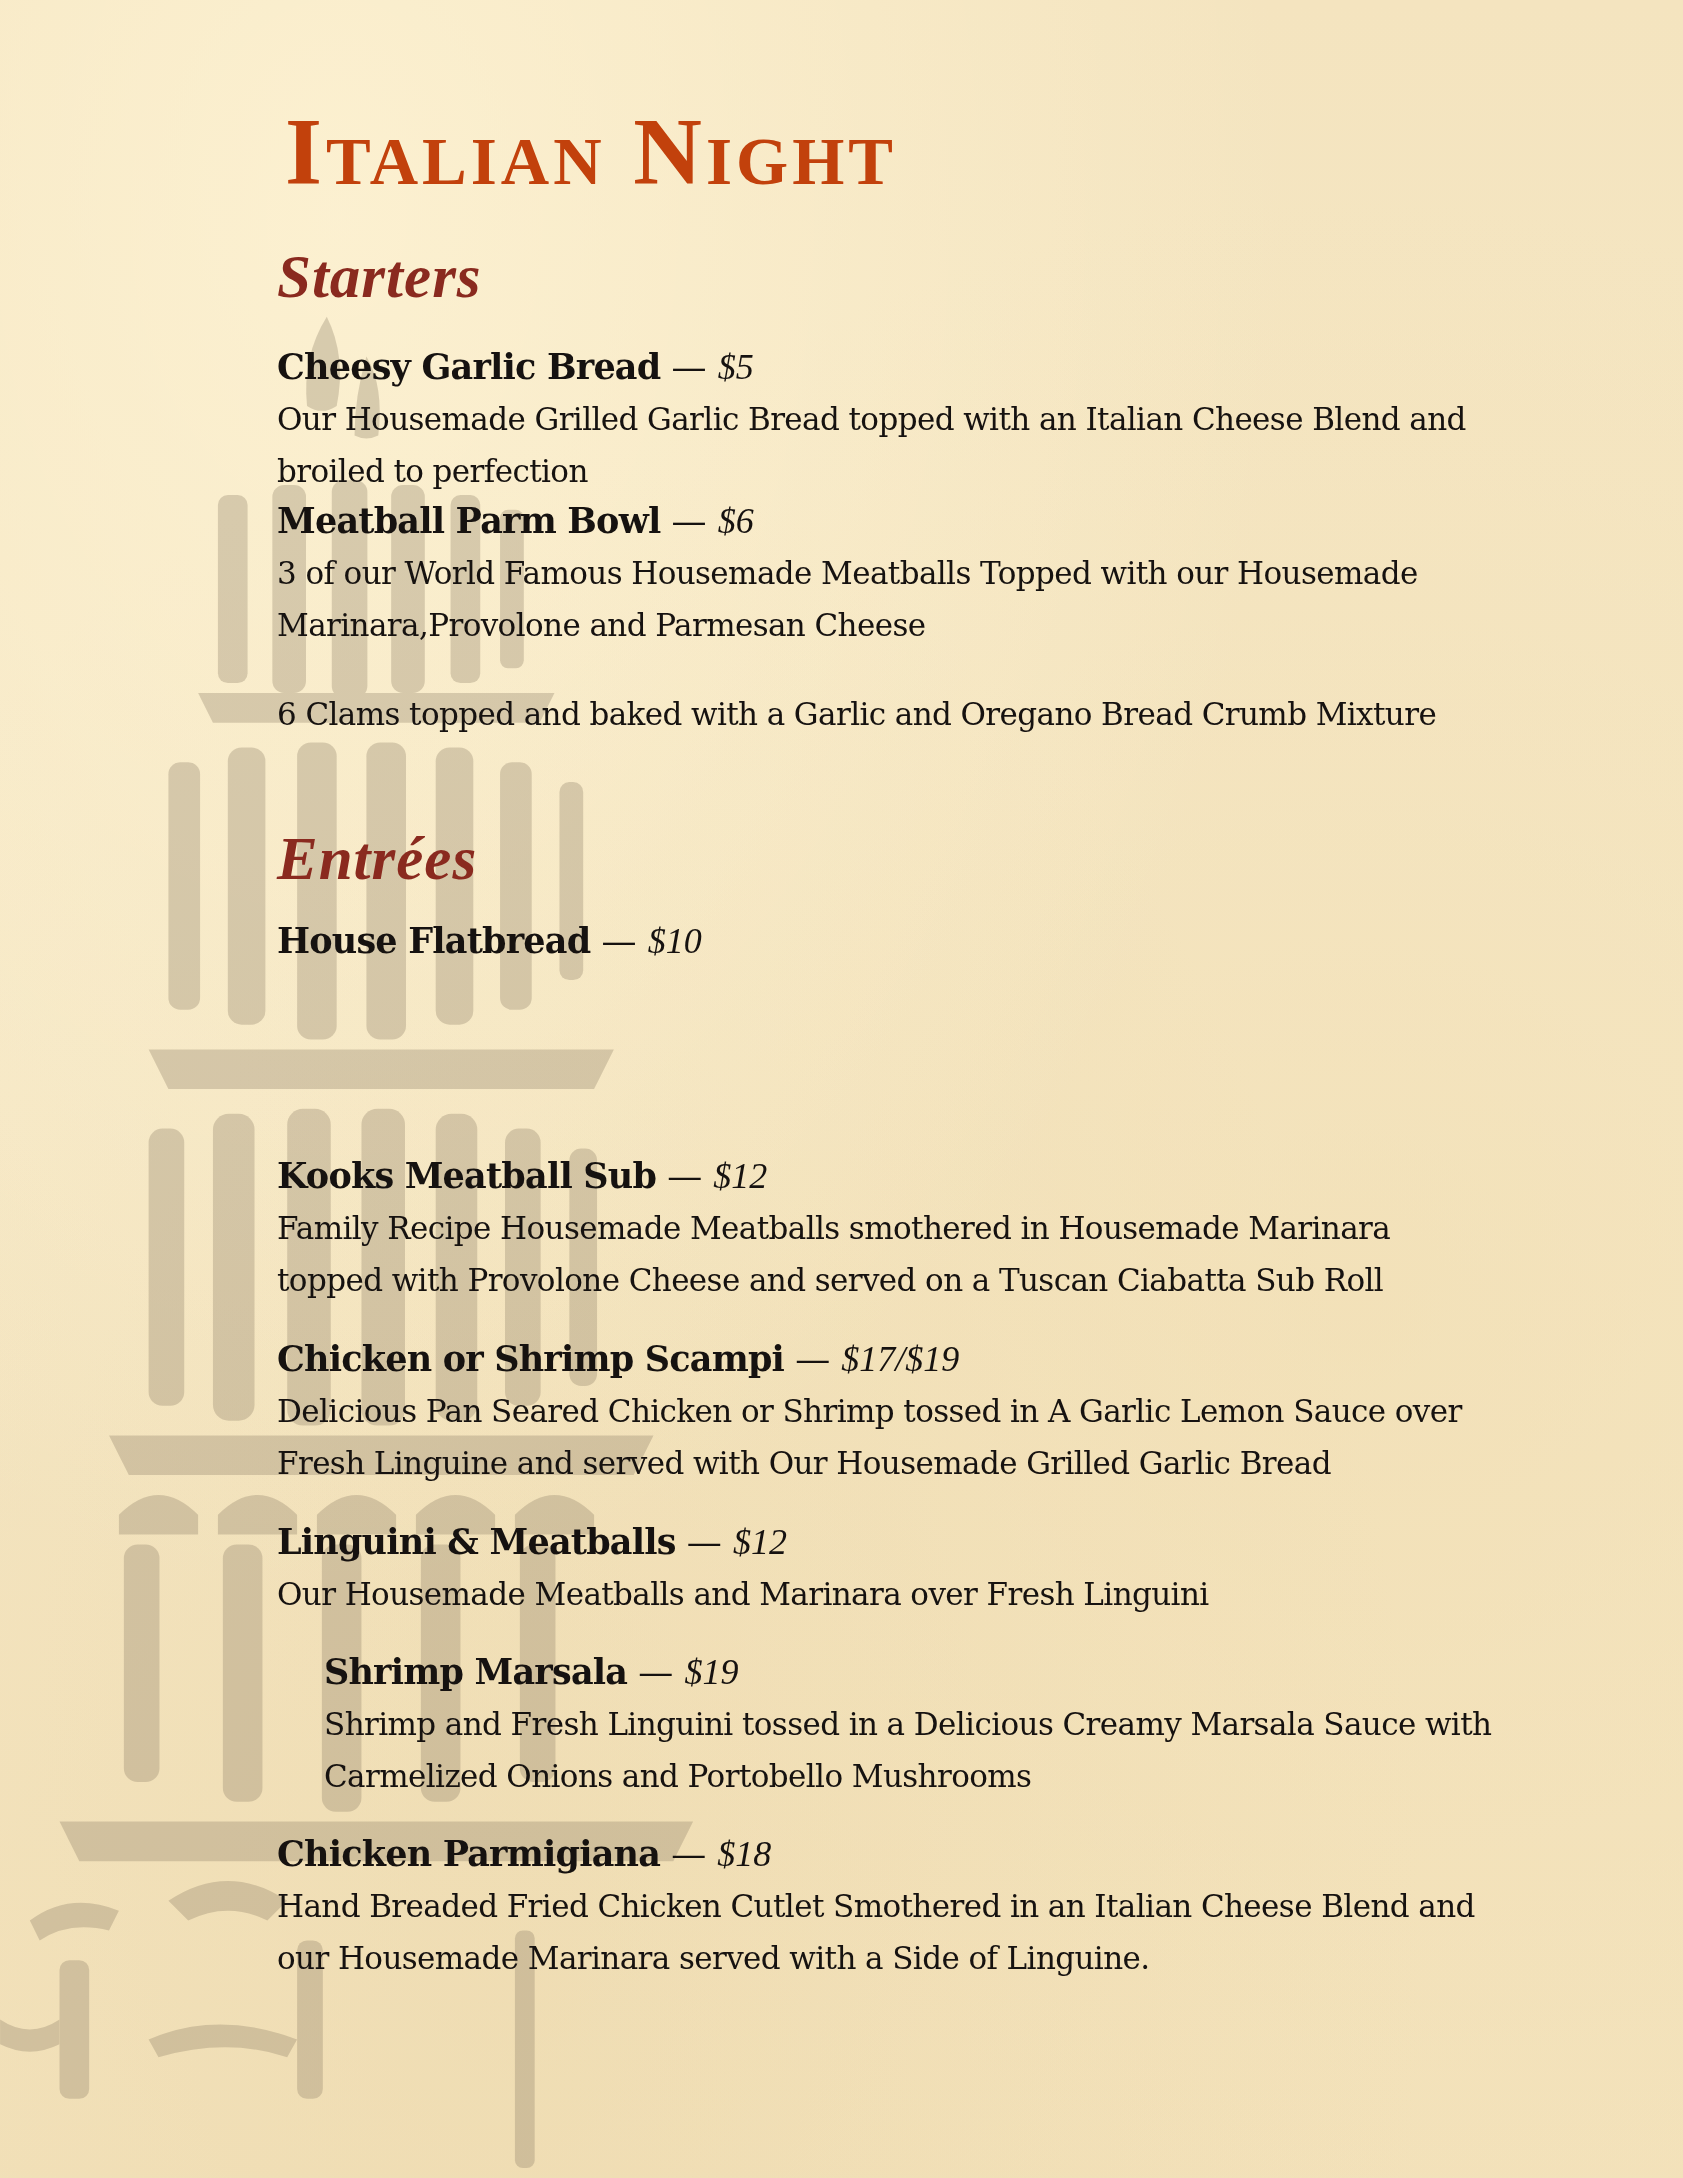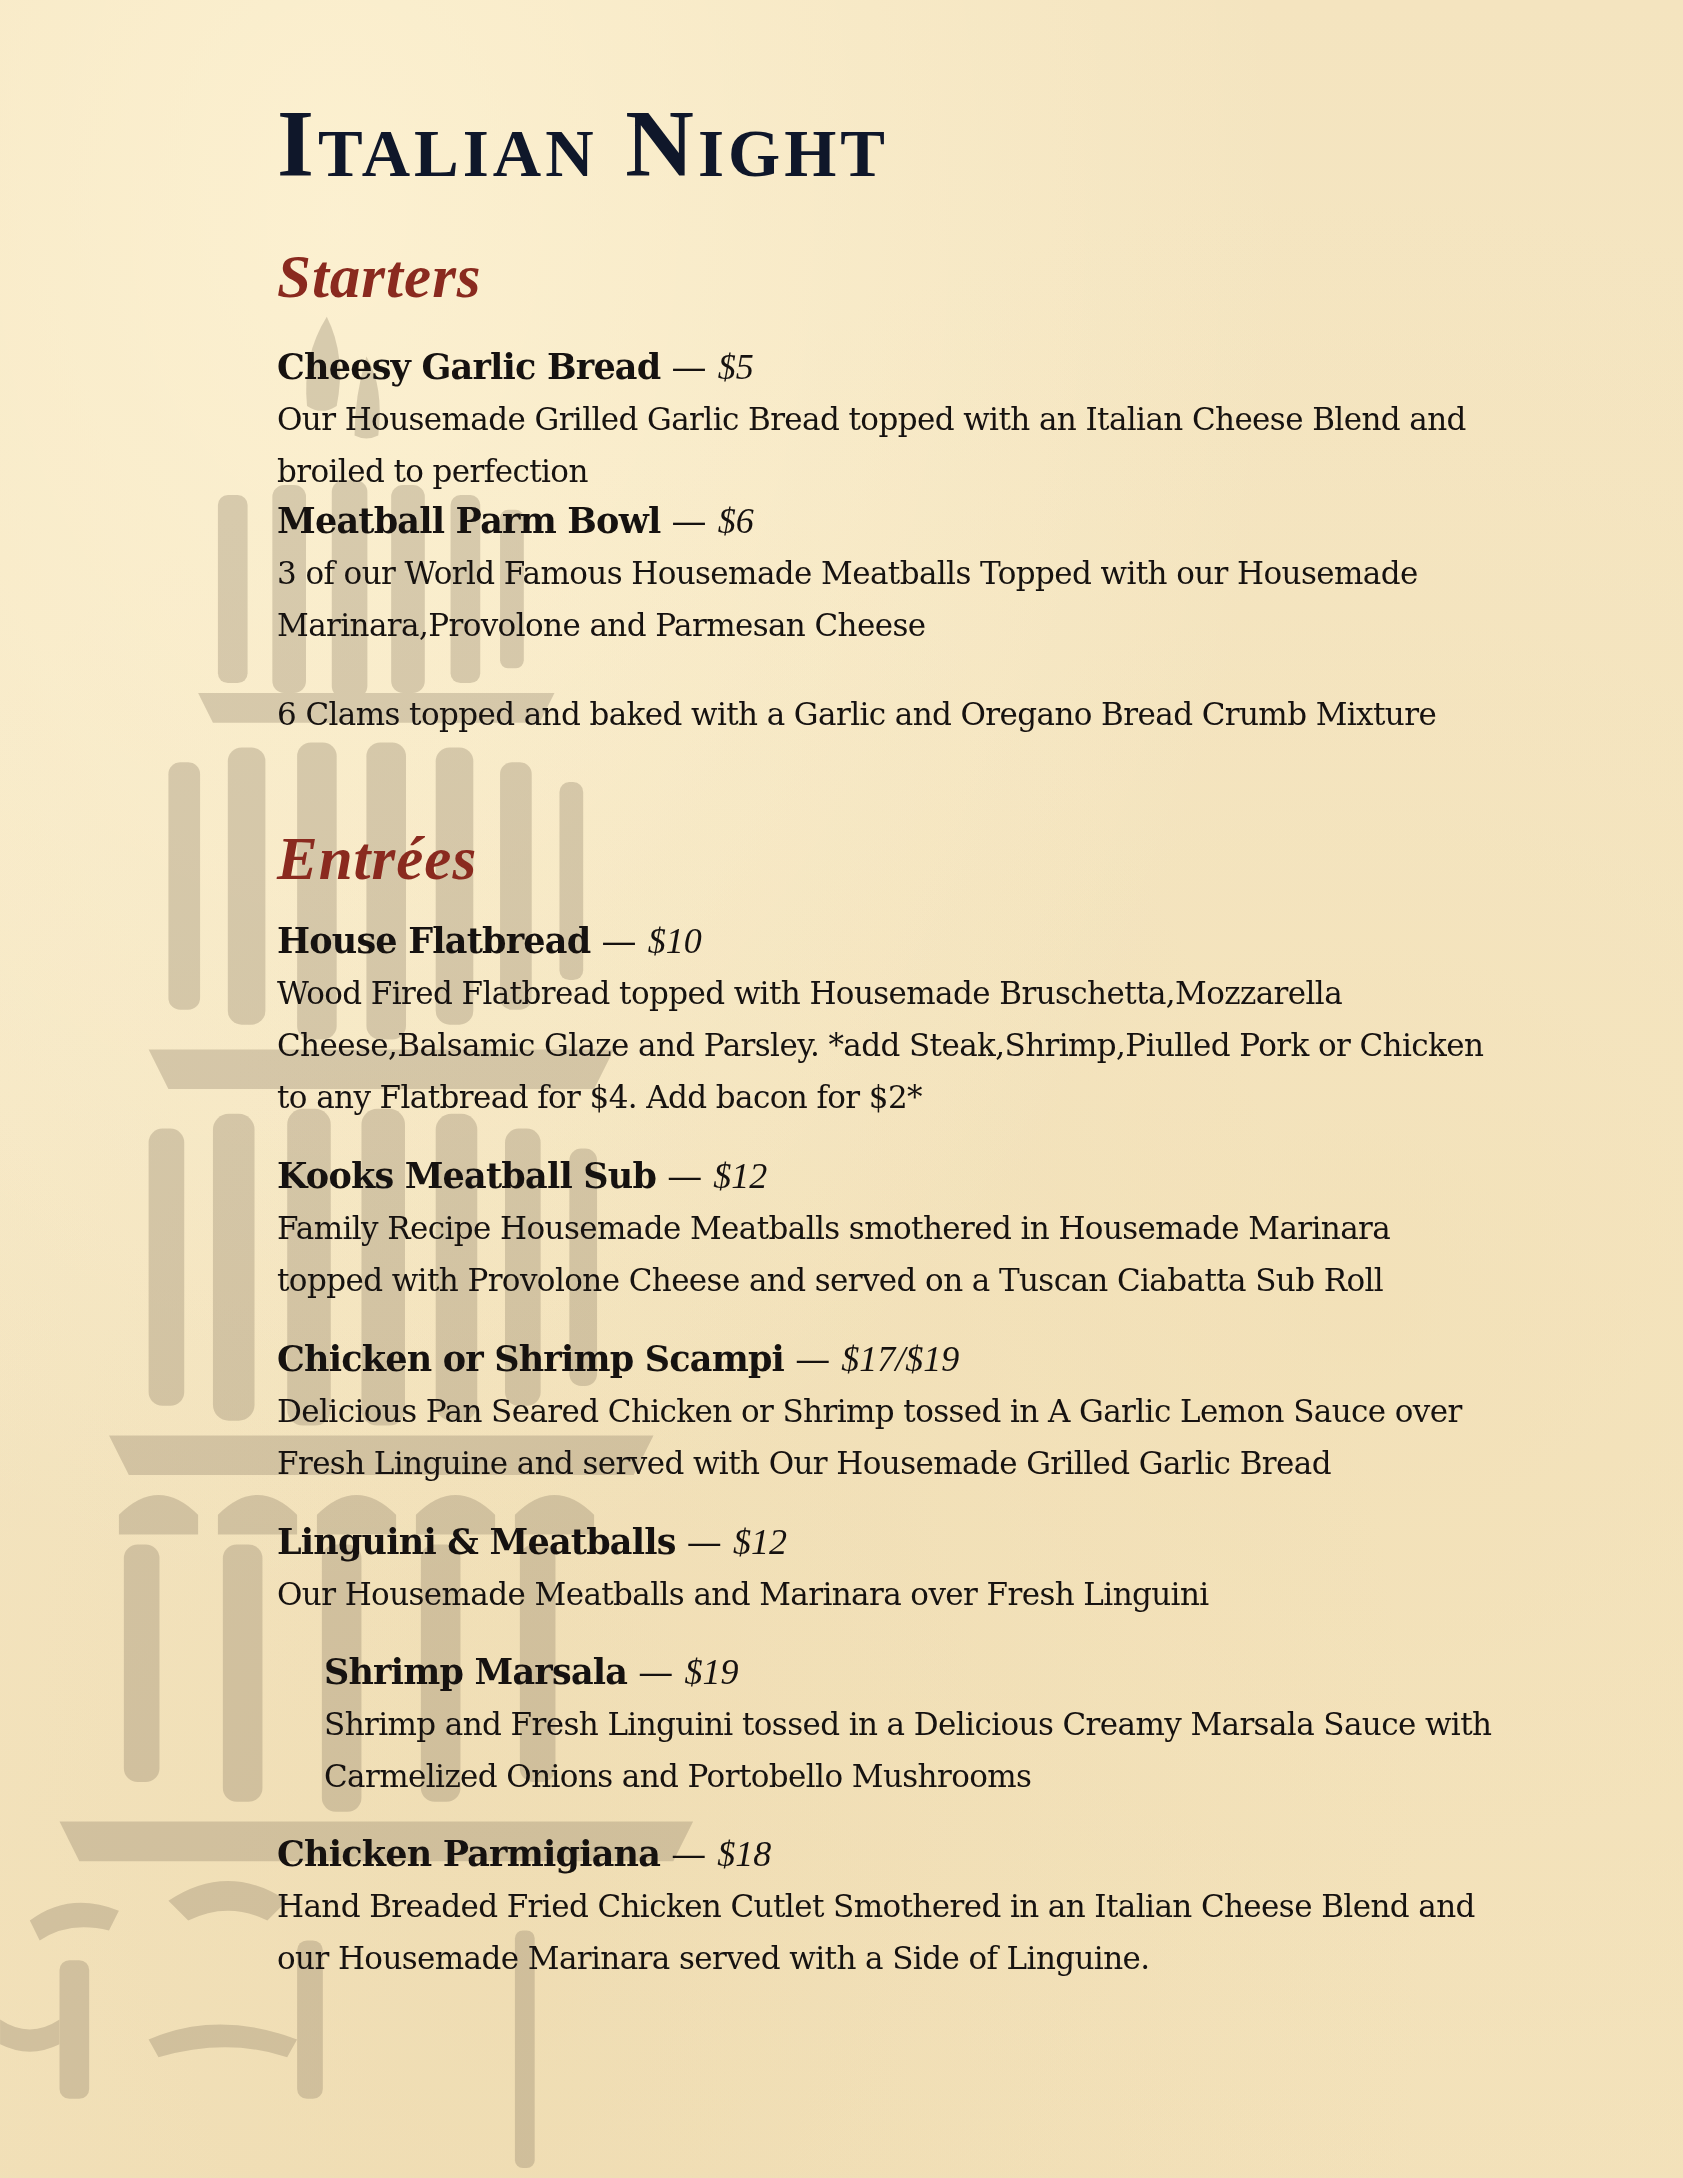--- a/index.html
+++ b/index.html
@@ -13,21 +13,21 @@
       linear-gradient(180deg, #f4e4bf 0%, #f6e8c6 50%, #f3e2bb 100%);
     font-family: "DejaVu Serif", "Liberation Serif", serif;
     color:#161210;
   }
   .watermark { position:absolute; left:0; top:297px; width:713px; height:1881px; z-index:0; opacity:0.32; }
   .content { position:absolute; left:0; top:0; width:1683px; height:2178px; z-index:1; }
   .title {
     position:absolute; left:277px; top:97px;
     font-family:"Liberation Serif", "DejaVu Serif", serif;
     font-weight:bold; font-size:95px; letter-spacing:4px; line-height:1;
-    font-variant: small-caps; color:#0f172a; margin:0;
+    font-variant: small-caps; color:#c2410c; margin:8px;
   }
   .section {
     position:absolute; left:277px;
     font-family:"Liberation Serif", "DejaVu Serif", serif;
     font-style:italic; font-size:61px; line-height:1; color:#8a2a1f; margin:0;
     letter-spacing:1px;
   }
   .item { position:absolute; left:277px; width:1287px; }
   .item-head {
     font-family:"DejaVu Serif", "Liberation Serif", serif;
@@ -117,23 +117,20 @@
   </div>
 
   <div class="item" style="top:688px;">
     <p class="item-desc">6 Clams topped and baked with a Garlic and Oregano Bread Crumb Mixture</p>
   </div>
 
   <h2 class="section" style="top:828px;">Entrées</h2>
 
   <div class="item" style="top:915px;">
     <p class="item-head"><span class="item-name">House Flatbread</span> <span class="item-dash">—</span> <span class="item-price">$10</span></p>
-    <p class="item-desc">Wood Fired Flatbread topped with Housemade Bruschetta,Mozzarella
-Cheese,Balsamic Glaze and Parsley. *add Steak,Shrimp,Piulled Pork or Chicken
-to any Flatbread for $4. Add bacon for $2*</p>
   </div>
 
   <div class="item" style="top:1150px;">
     <p class="item-head"><span class="item-name">Kooks Meatball Sub</span> <span class="item-dash">—</span> <span class="item-price">$12</span></p>
     <p class="item-desc">Family Recipe Housemade Meatballs smothered in Housemade Marinara
 topped with Provolone Cheese and served on a Tuscan Ciabatta Sub Roll</p>
   </div>
 
   <div class="item" style="top:1333px;">
     <p class="item-head"><span class="item-name">Chicken or Shrimp Scampi</span> <span class="item-dash">—</span> <span class="item-price">$17/$19</span></p>

